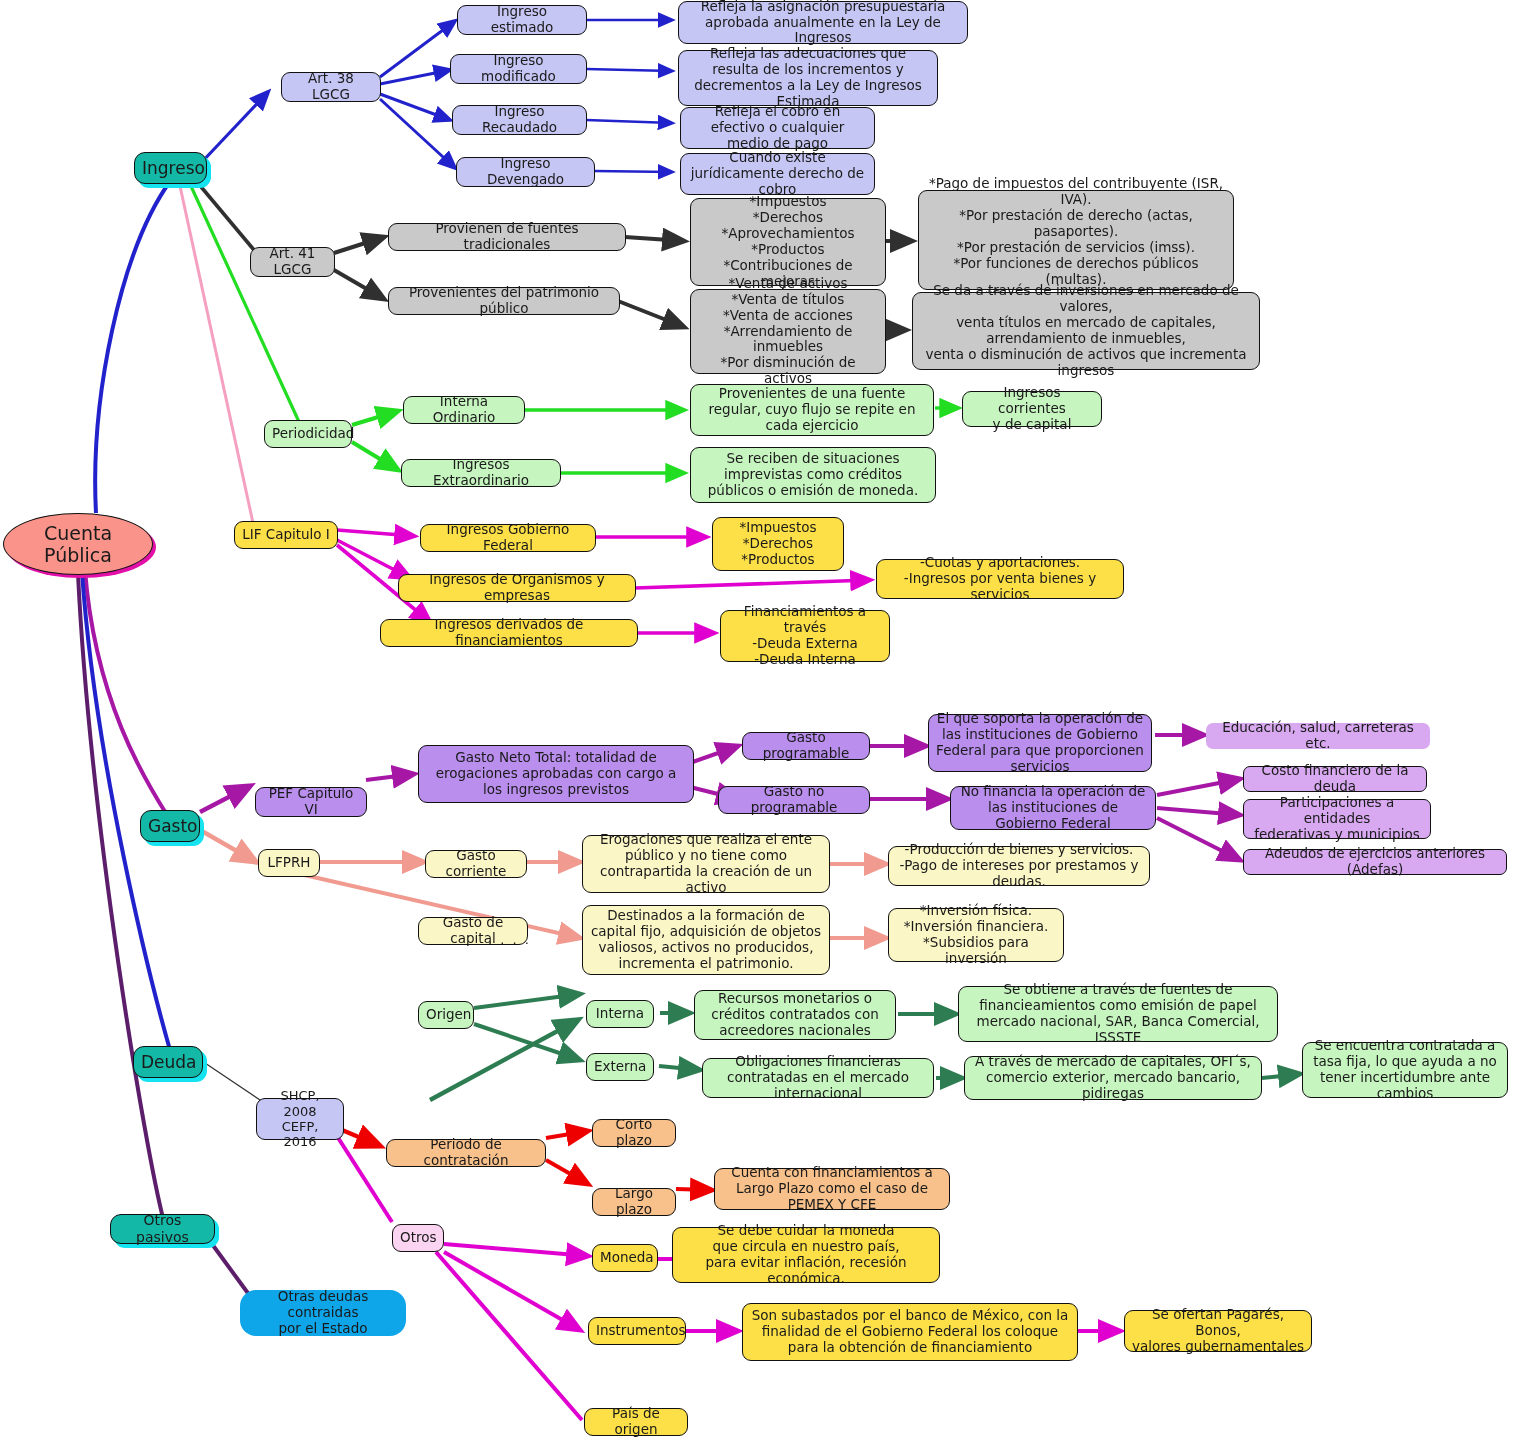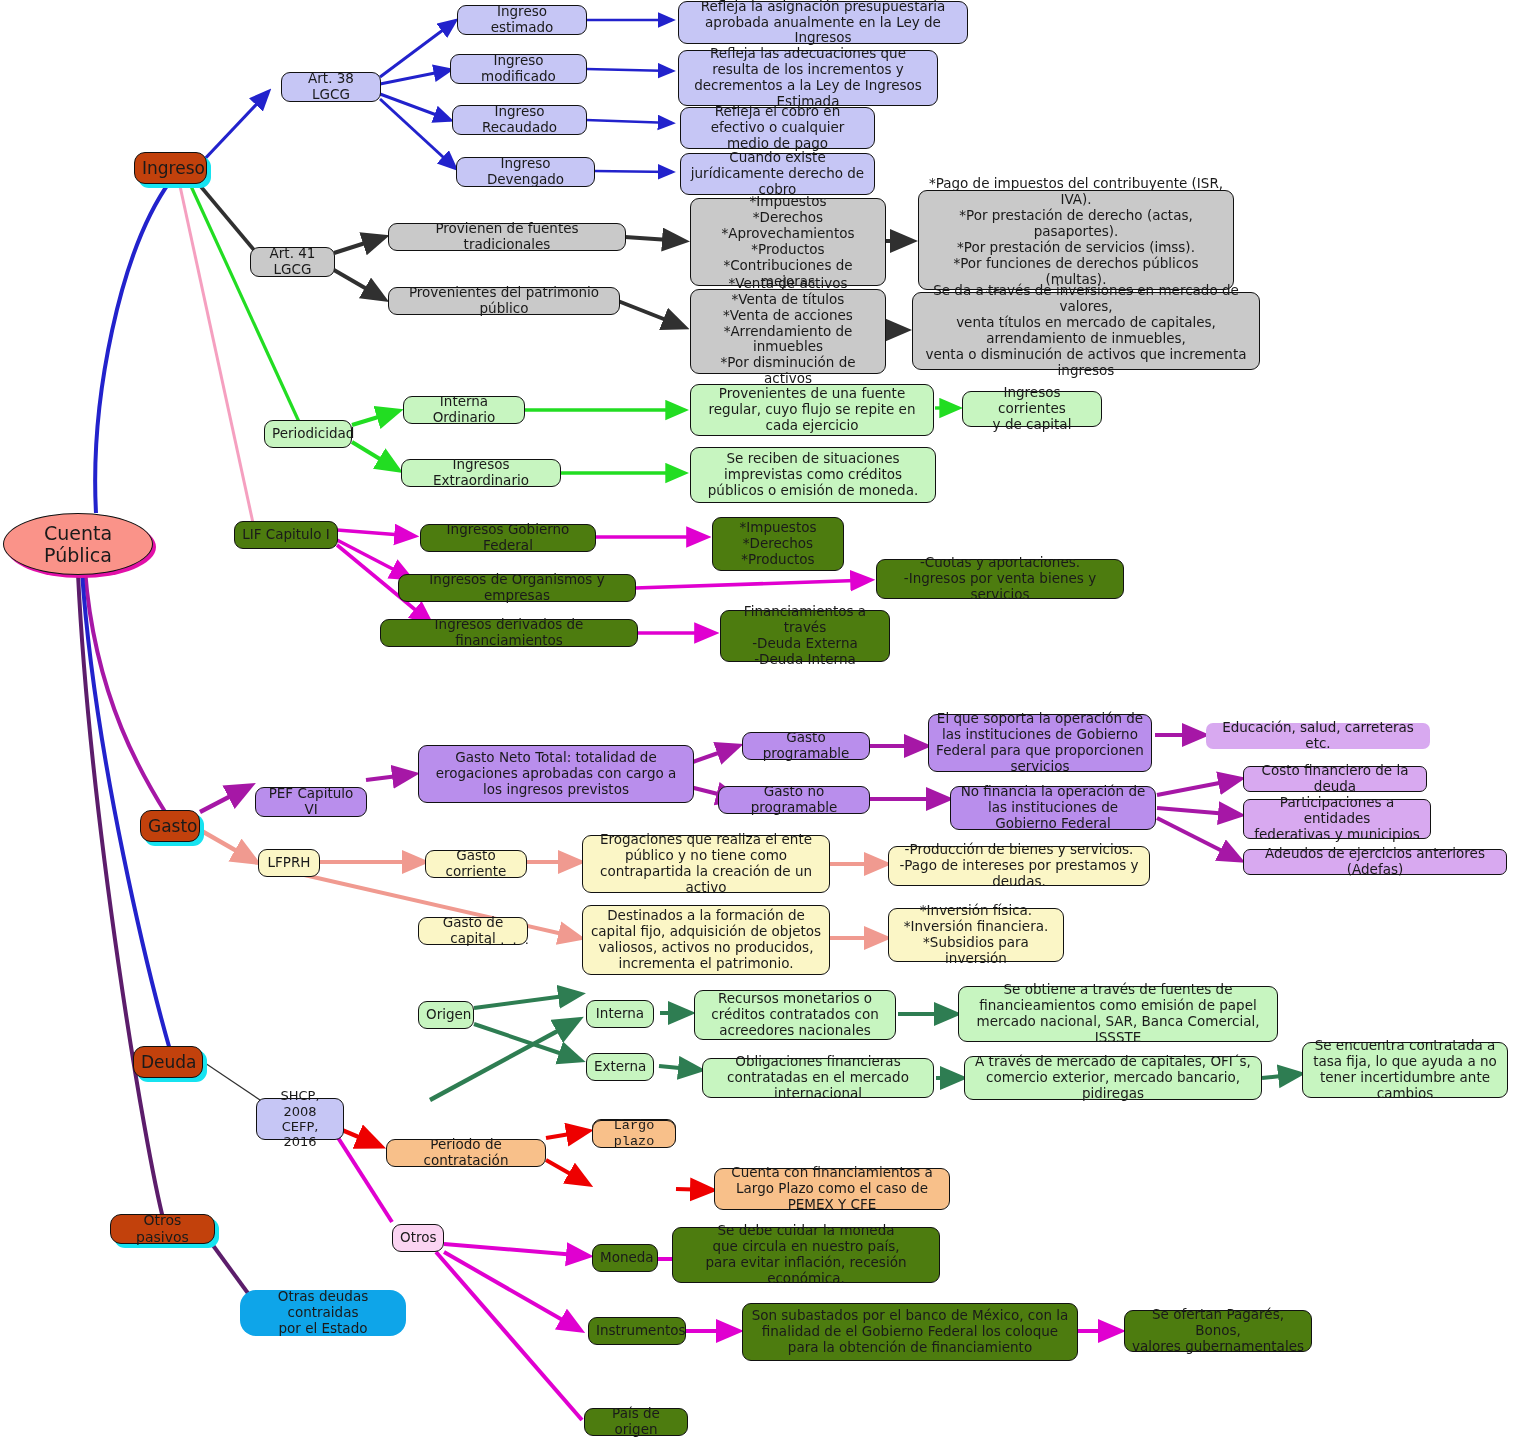--- a/index.html
+++ b/index.html
@@ -8,32 +8,32 @@
   svg#edges{position:absolute;left:0;top:0;width:1519px;height:1441px;pointer-events:none;}
   .node{position:absolute;box-sizing:border-box;display:flex;align-items:center;justify-content:center;
         text-align:center;line-height:1.18;color:#1a1a1a;border-radius:9px;padding:3px 7px;}
   .node span{display:block;width:100%;}
 
   
   .root{border-radius:50%;background:#fa9389;border:1.6px solid #111;font-size:19px;
         box-shadow:3px 3px 0 0 #e210a8;}
 
   
-  .branch{background:#c2410c;border:1.3px solid #111;font-size:17px;border-radius:11px;
+  .branch{background:#14b8a6;border:1.3px solid #111;font-size:17px;border-radius:11px;
           box-shadow:4px 4px 0 0 #16e3f0;}
 
   
   .lav{background:#c6c6f5;border:1.1px solid #111;font-size:13.5px;}
   .lav2{background:#c6c6f5;border:1.1px solid #111;font-size:13.5px;}
   
   .grey{background:#c9c9c9;border:1.1px solid #111;font-size:13.5px;}
   
   .lgreen{background:#c7f5c0;border:1.1px solid #111;font-size:13.5px;}
   
-  .pink{background:#4d7c0f;border:1.1px solid #111;font-size:13.5px;}
+  .pink{background:#fde047;border:1.1px solid #111;font-size:13.5px;}
   
   .purple{background:#b98eec;border:1.1px solid #111;font-size:13.5px;}
   .purple-soft{background:#d8a9f0;border:none;font-size:13.5px;border-radius:7px;}
   
   .cream{background:#fbf6c6;border:1.1px solid #111;font-size:13.5px;}
   
   .orange{background:#f8c08a;border:1.1px solid #111;font-size:13.5px;}
   
   .spink{background:#fbd4f2;border:1.1px solid #111;font-size:13.5px;}
   
@@ -375,21 +375,21 @@
 <div class="node lgreen" style="left:964px;top:1056px;width:298px;height:44px;">
   <span>A través de mercado de capitales, OFI´s, comercio exterior, mercado bancario, pidiregas</span>
 </div>
 
 <div class="node orange" style="left:386px;top:1139px;width:160px;height:28px;">
   <span>Periodo de contratación</span>
 </div>
 <div class="node orange" style="left:592px;top:1119px;width:84px;height:28px;">
   <span>Corto plazo</span>
 </div>
-<div class="node orange" style="left:592px;top:1120px;width:84px;height:28px;font-family:Liberation Mono, monospace;">
+<div class="node orange" style="left:592px;top:1188px;width:84px;height:28px;">
   <span>Largo plazo</span>
 </div>
 <div class="node orange" style="left:714px;top:1168px;width:236px;height:42px;">
   <span>Cuenta con financiamientos a Largo Plazo como el caso de PEMEX Y CFE</span>
 </div>
 
 <div class="node spink" style="left:392px;top:1224px;width:52px;height:28px;">
   <span>Otros</span>
 </div>
 <div class="node pink" style="left:592px;top:1244px;width:66px;height:28px;">

